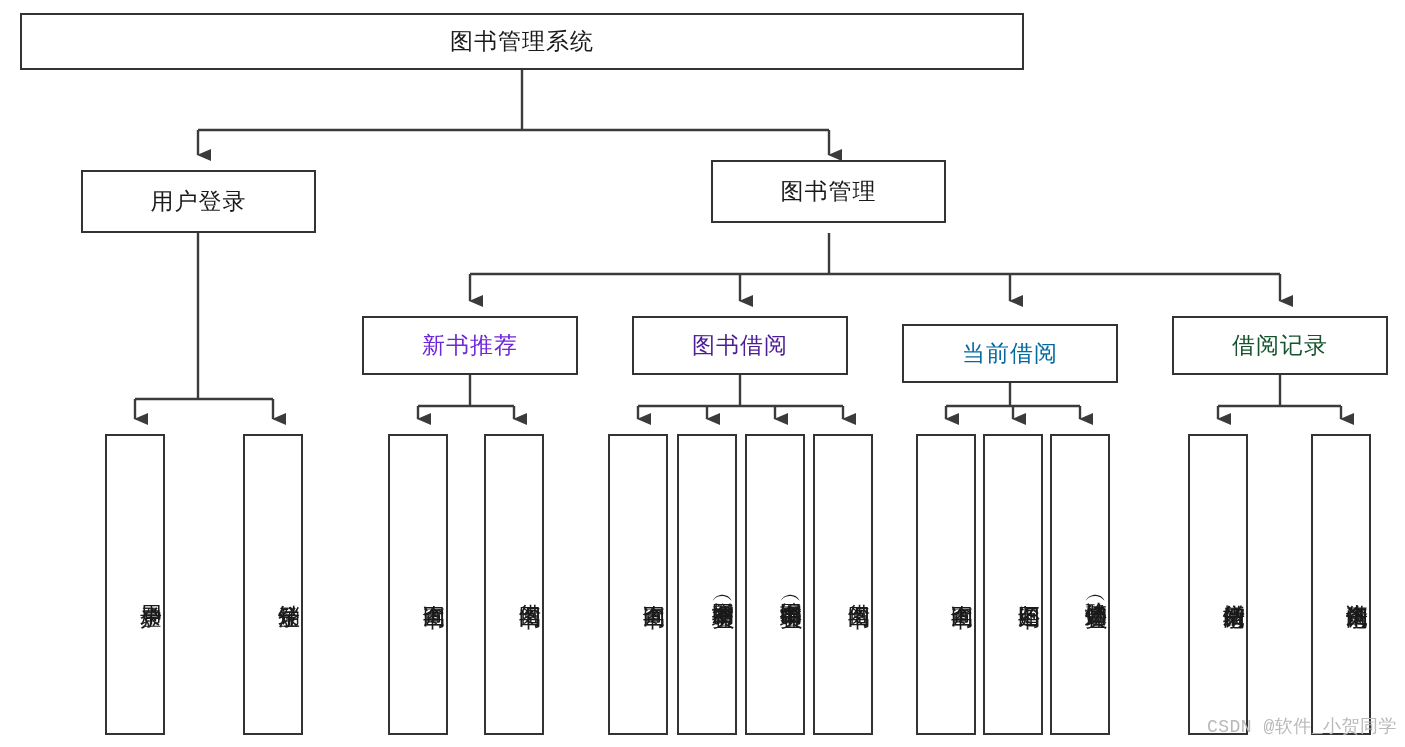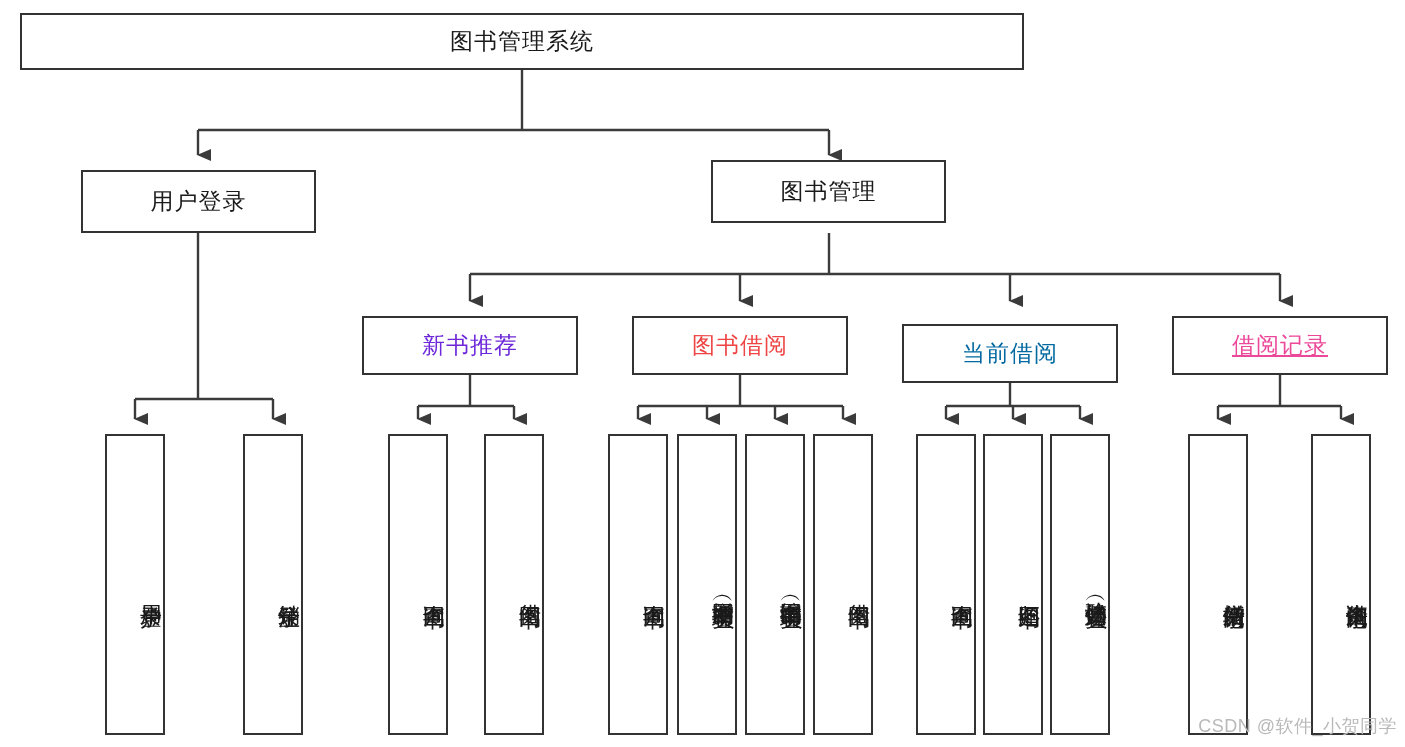--- a/index.html
+++ b/index.html
@@ -62,21 +62,21 @@
     fill: #3b3b3b;
   }
   #watermark {
     position: absolute;
     right: 8px;
     bottom: 4px;
     font-size: 18px;
     color: #b9b9b9;
     letter-spacing: 0.5px;
     white-space: nowrap;
-    font-family: Liberation Sans, sans-serif;
+    font-family: Liberation Mono, monospace;
     margin-top: 28px;
   }
 </style>
 </head>
 <body>
 
 <div id="canvas" style="background: rgb(255, 255, 255);">
 
   <svg id="edges" viewBox="0 0 1405 747" xmlns="http://www.w3.org/2000/svg">
     <defs>
@@ -141,25 +141,25 @@
   </svg>
 
   <div class="node h" style="left: 20px; top: 13px; width: 1004px; height: 57px; border-color: rgb(51, 51, 51); background: rgb(255, 255, 255); color: rgb(26, 26, 26);">图书管理系统</div>
 
   <div class="node h" style="left: 81px; top: 170px; width: 235px; height: 63px; border-color: rgb(51, 51, 51); background: rgb(255, 255, 255); color: rgb(26, 26, 26);">用户登录</div>
 
   <div class="node h" style="left: 711px; top: 160px; width: 235px; height: 63px; border-color: rgb(51, 51, 51); background: rgb(255, 255, 255); color: rgb(26, 26, 26);">图书管理</div>
 
   <div class="node h" style="left: 362px; top: 316px; width: 216px; height: 59px; border-color: rgb(51, 51, 51); background: rgb(255, 255, 255); color: #6d28d9;">新书推荐</div>
 
-  <div class="node h" style="left: 632px; top: 316px; width: 216px; height: 59px; border-color: rgb(51, 51, 51); background: rgb(255, 255, 255); color: #ef4444;">图书借阅</div>
+  <div class="node h" style="left: 632px; top: 316px; width: 216px; height: 59px; border-color: rgb(51, 51, 51); background: rgb(255, 255, 255); color: #4c1d95;">图书借阅</div>
 
   <div class="node h" style="left: 902px; top: 324px; width: 216px; height: 59px; border-color: rgb(51, 51, 51); background: rgb(255, 255, 255); color: #0369a1;">当前借阅</div>
 
-  <div class="node h" style="left: 1172px; top: 316px; width: 216px; height: 59px; border-color: rgb(51, 51, 51); background: rgb(255, 255, 255); color: #ec4899; text-decoration: underline;">借阅记录</div>
+  <div class="node h" style="left: 1172px; top: 316px; width: 216px; height: 59px; border-color: rgb(51, 51, 51); background: rgb(255, 255, 255); color: #14532d;">借阅记录</div>
 
   <div class="node v" style="left: 105px; top: 434px; width: 60px; height: 301px; border-color: rgb(51, 51, 51); background: rgb(255, 255, 255); color: rgb(26, 26, 26);">用户登录</div>
 
   <div class="node v" style="left: 243px; top: 434px; width: 60px; height: 301px; border-color: rgb(51, 51, 51); background: rgb(255, 255, 255); color: rgb(26, 26, 26);">注销登录</div>
 
   <div class="node v" style="left: 388px; top: 434px; width: 60px; height: 301px; border-color: rgb(51, 51, 51); background: rgb(255, 255, 255); color: rgb(26, 26, 26);">查询图书</div>
 
   <div class="node v" style="left: 484px; top: 434px; width: 60px; height: 301px; border-color: rgb(51, 51, 51); background: rgb(255, 255, 255); color: rgb(26, 26, 26);">借阅图书</div>
 
   <div class="node v" style="left: 608px; top: 434px; width: 60px; height: 301px; border-color: rgb(51, 51, 51); background: rgb(255, 255, 255); color: rgb(26, 26, 26);">查询图书</div>

